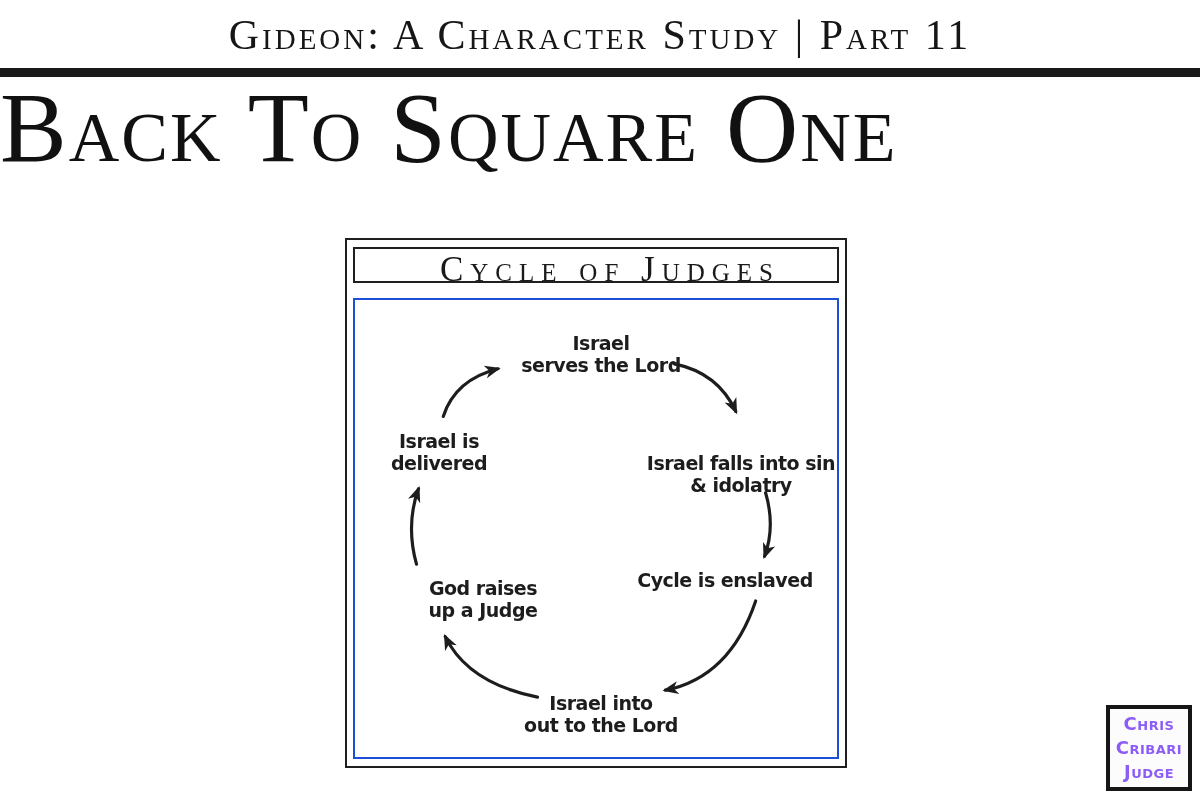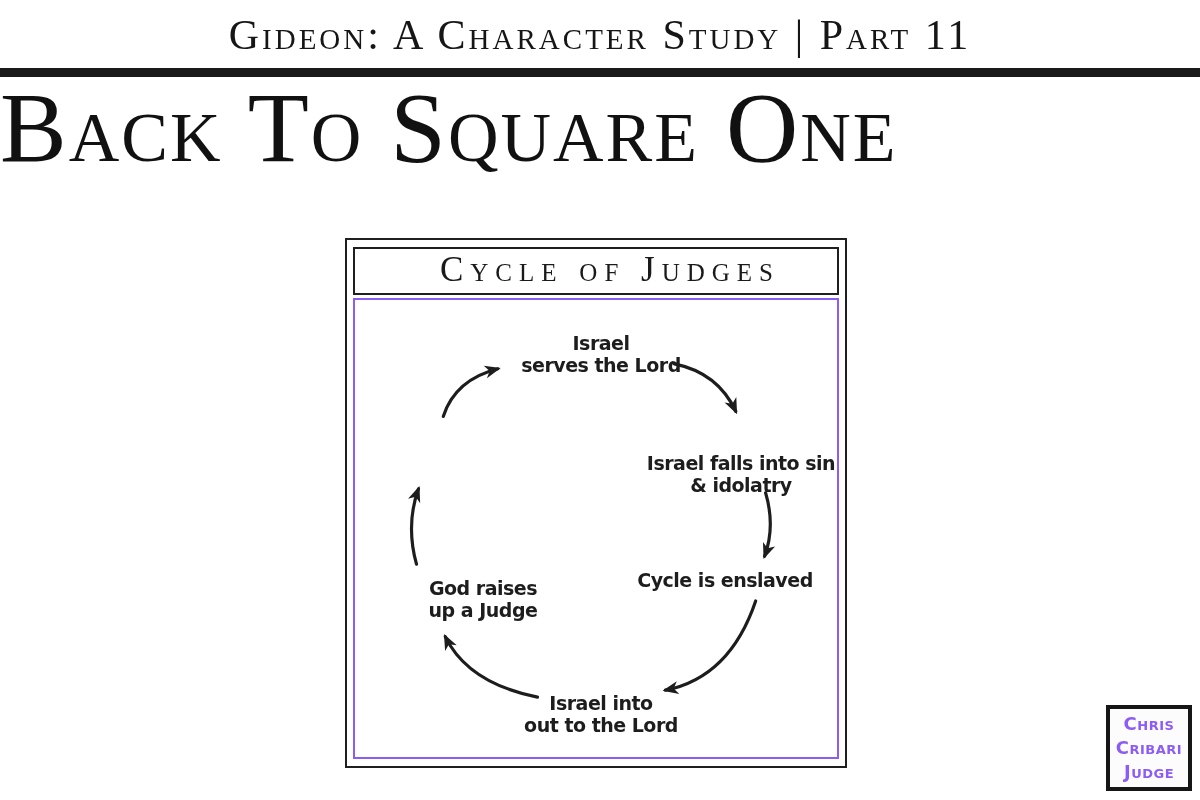--- a/index.html
+++ b/index.html
@@ -34,33 +34,33 @@
   }
 
   
   .diagram {
     position: absolute; left: 345px; top: 238px;
     width: 502px; height: 530px;
     border: 2px solid #1f1f1f; box-sizing: border-box;
     background: #ffffff;
   }
   .diagram-header {
-    position: absolute; left: 6px; right: 6px; top: 7px; height: 48px;
+    position: absolute; left: 6px; right: 6px; top: 7px; height: 36px;
     border: 2px solid #1f1f1f; box-sizing: border-box;
     text-align: center;
     font-family: "Liberation Serif", serif;
     font-variant: small-caps;
     font-size: 35px; line-height: 41px; font-weight: 400;
     letter-spacing: 7px; color: #1a1a1a;
     white-space: nowrap;
     padding-left: 28px;
   }
   .diagram-content {
     position: absolute; left: 6px; right: 6px; top: 58px; bottom: 7px;
-    border: 2px solid #8b5cf6; box-sizing: border-box;
+    border: 2px solid #1d4ed8; box-sizing: border-box;
   }
   .arrows-svg { position: absolute; left: 0; top: 0; width: 100%; height: 100%; }
 
   .stage {
     position: absolute; transform: translate(-50%, -50%);
     text-align: center;
     font-family: "DejaVu Sans", sans-serif;
     font-weight: bold; font-size: 19px; line-height: 22px;
     letter-spacing: -0.5px; color: #1d1d1d;
     white-space: nowrap;
@@ -134,20 +134,24 @@
         <span></span>
       </div>
       <div class="stage stage-3">
         <span>Israel into</span>
         <span>out to the Lord</span>
       </div>
       <div class="stage stage-4">
         <span>God raises</span>
         <span>up a Judge</span>
       </div>
+      <div class="stage stage-5">
+        <span>Israel is</span>
+        <span>delivered</span>
+      </div>
     </div>
   </div>
 
   <div class="badge">
     <span class="badge-line">Chris</span>
     <span class="badge-line">Cribari</span>
     <span class="badge-line">Judge</span>
   </div>
 
 </div>

